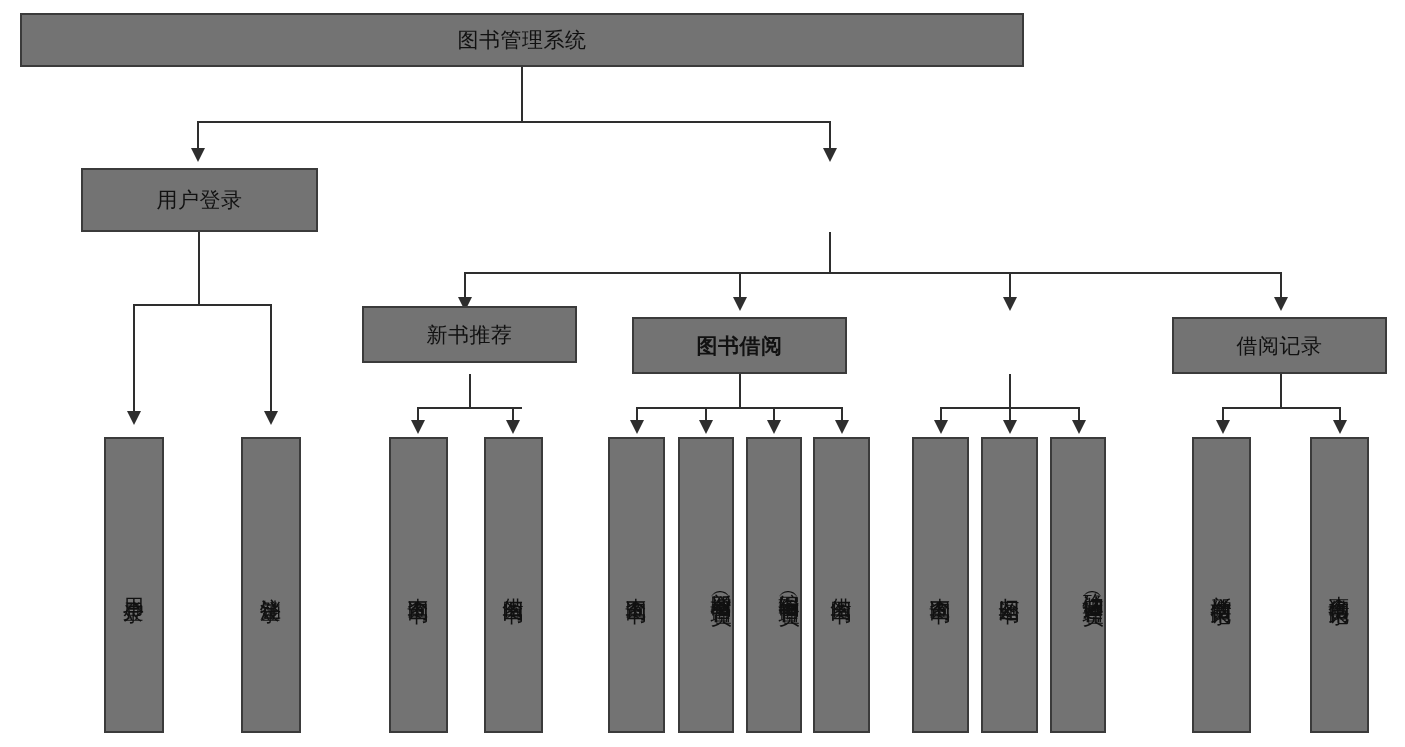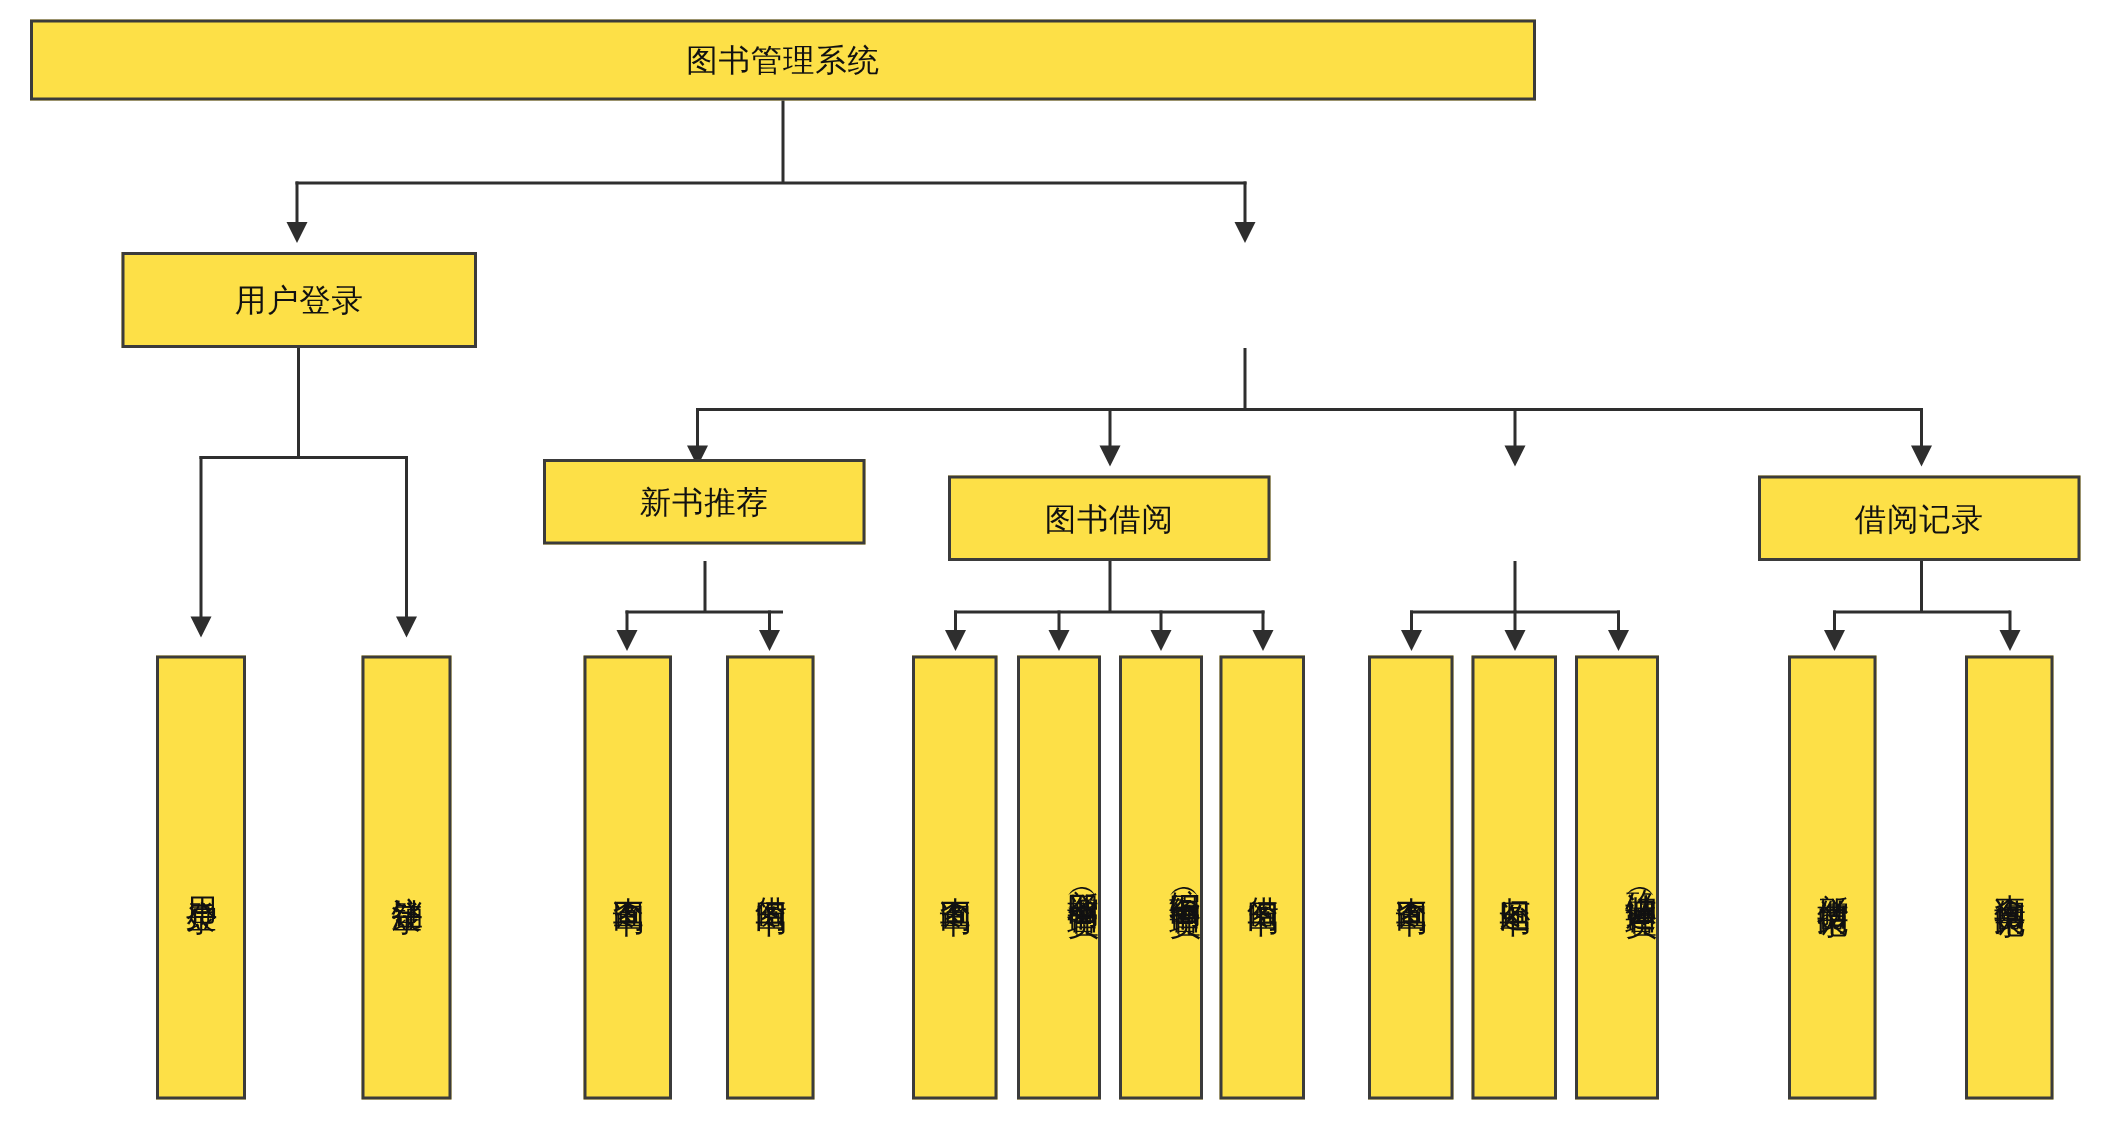--- a/index.html
+++ b/index.html
@@ -14,21 +14,21 @@
     position: relative;
     width: 1405px;
     height: 747px;
     background: #ffffff;
     overflow: hidden;
   }
   .node {
     position: absolute;
     box-sizing: border-box;
     border: 2px solid #3b3b3b;
-    background: #fde047;
+    background: #737373;
     display: flex;
     align-items: center;
     justify-content: center;
     color: #111111;
     text-align: center;
   }
   .node.h {
     font-size: 21px;
     letter-spacing: 0.5px;
   }
@@ -105,21 +105,21 @@
   <div class="seg v" style="left:739px; top:272px; height:26px;"></div>
   <div class="arrow" style="left:733px; top:297px;"></div>
   <div class="seg v" style="left:1009px; top:272px; height:26px;"></div>
   <div class="arrow" style="left:1003px; top:297px;"></div>
   <div class="seg v" style="left:1280px; top:272px; height:26px;"></div>
   <div class="arrow" style="left:1274px; top:297px;"></div>
 
   <div class="node h" style="left:362px; top:306px; width:215px; height:57px;">
     <span>新书推荐</span>
   </div>
-  <div class="node h" style="left:632px; top:317px; width:215px; height:57px;">
+  <div class="node h" style="left:632px; top:317px; width:215px; height:57px;font-weight:bold;">
     <span>图书借阅</span>
   </div>
   <div class="node h" style="left:1172px; top:317px; width:215px; height:57px;">
     <span>借阅记录</span>
   </div>
 
   <div class="seg v" style="left:469px; top:374px; height:34px;"></div>
   <div class="seg h" style="left:417px; top:407px; width:105px;"></div>
   <div class="seg v" style="left:417px; top:407px; height:14px;"></div>
   <div class="arrow" style="left:411px; top:420px;"></div>

